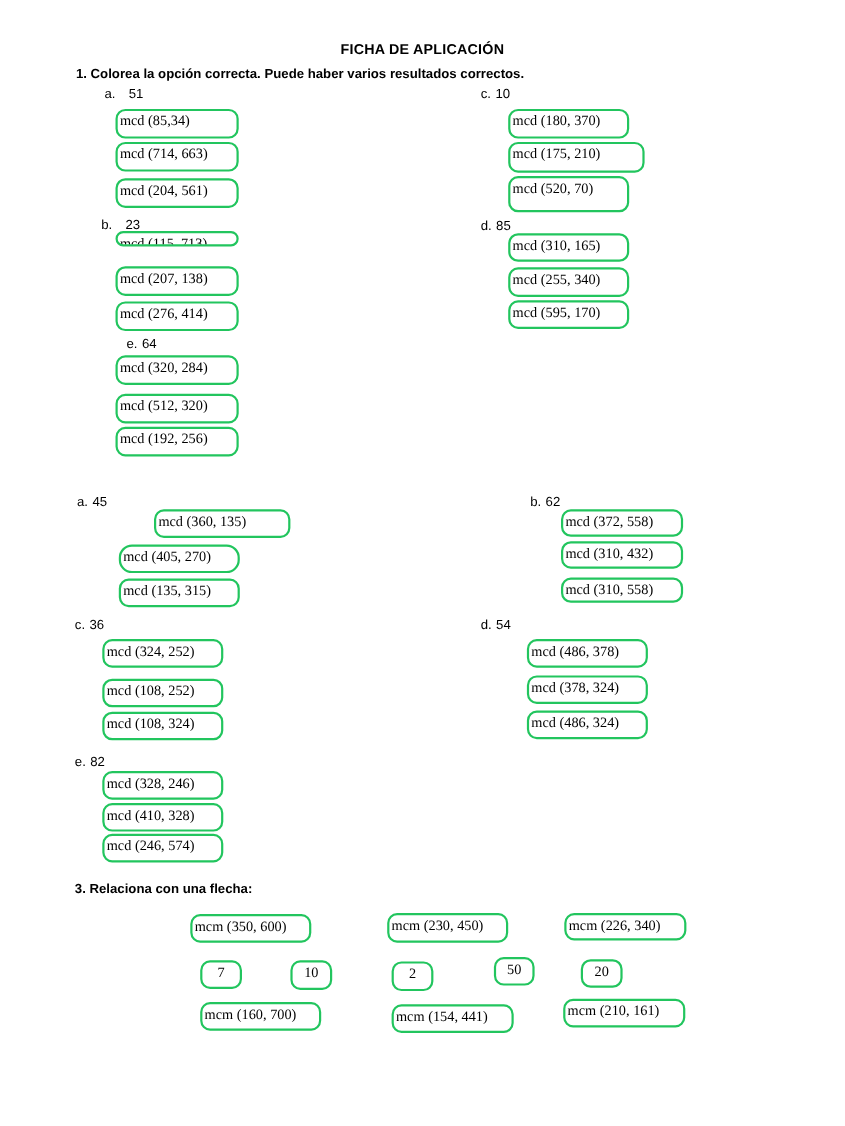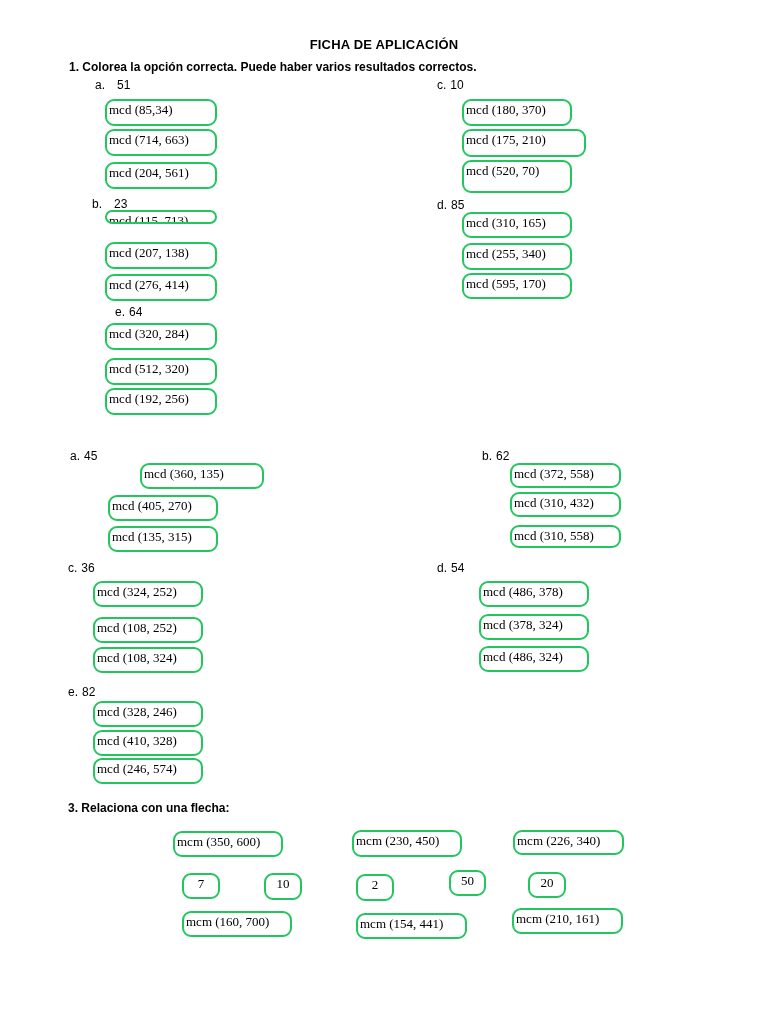--- a/index.html
+++ b/index.html
@@ -64,21 +64,21 @@
   <div class="opt-box" style="left:105px;top:323px;width:112px;height:27px;">mcd (320, 284)</div>
   <div class="opt-box" style="left:105px;top:358px;width:112px;height:27px;">mcd (512, 320)</div>
   <div class="opt-box" style="left:105px;top:388px;width:112px;height:27px;">mcd (192, 256)</div>
 
 
   <div class="grp-label gap-sm" style="left:70px;top:449px;">
     <span>a.</span>
     <span>45</span>
   </div>
   <div class="opt-box" style="left:108px;top:463px;width:124px;height:26px;margin-left:32px;">mcd (360, 135)</div>
-  <div class="opt-box" style="left:108px;top:495px;width:110px;height:26px;">mcd (405, 270)</div>
+  <div class="opt-box" style="left:108px;top:495px;width:110px;height:26px;border-radius:12px;">mcd (405, 270)</div>
   <div class="opt-box" style="left:108px;top:526px;width:110px;height:26px;">mcd (135, 315)</div>
 
   <div class="grp-label gap-sm" style="left:482px;top:449px;">
     <span>b.</span>
     <span>62</span>
   </div>
   <div class="opt-box" style="left:510px;top:463px;width:111px;height:25px;">mcd (372, 558)</div>
   <div class="opt-box" style="left:510px;top:492px;width:111px;height:25px;">mcd (310, 432)</div>
   <div class="opt-box" style="left:510px;top:525px;width:111px;height:23px;">mcd (310, 558)</div>
 

